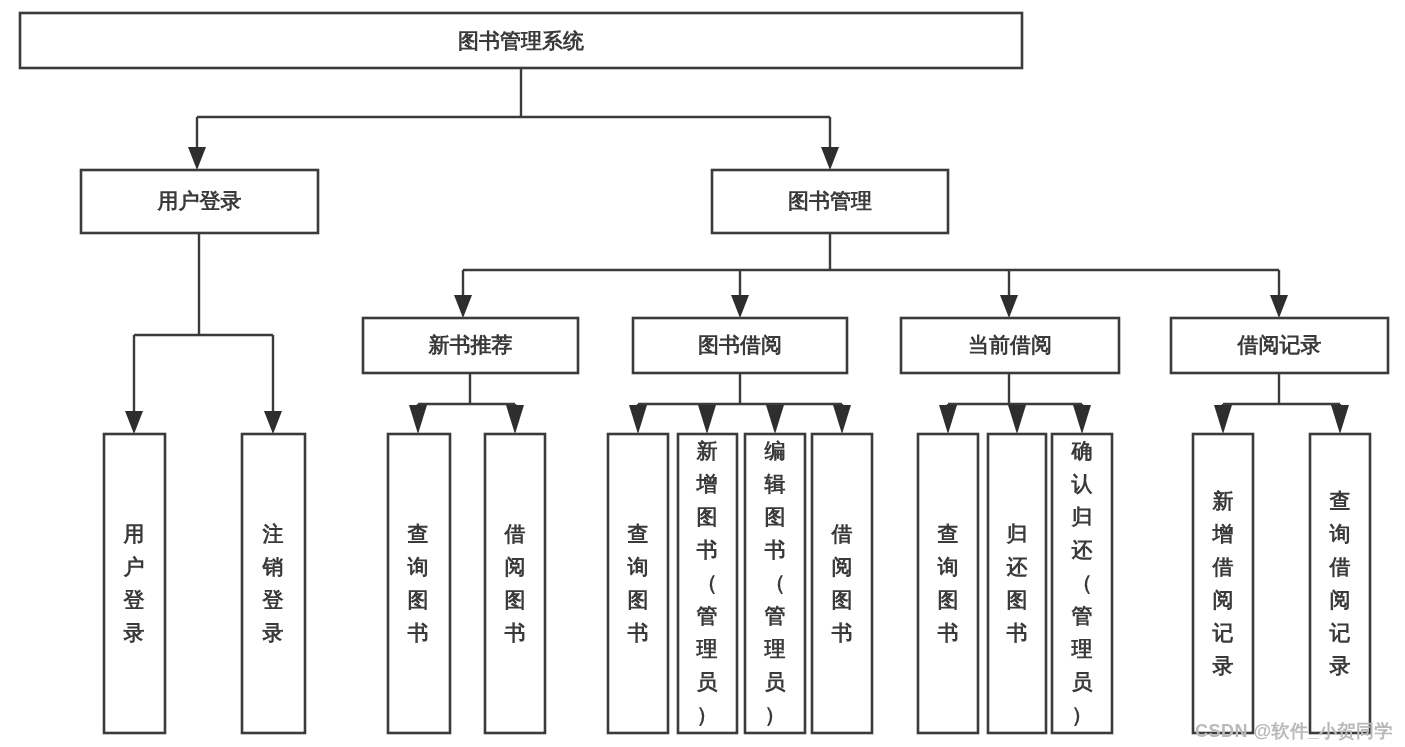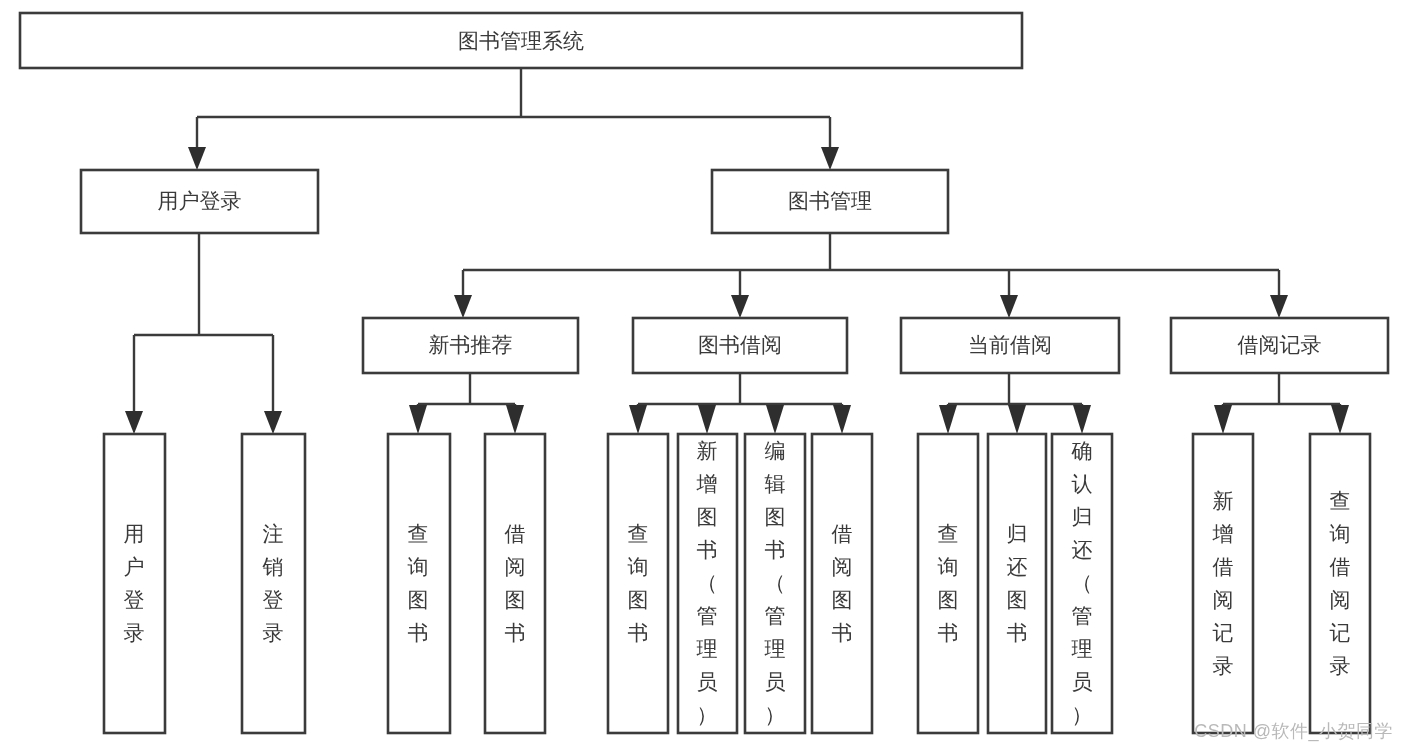--- a/index.html
+++ b/index.html
@@ -10,20 +10,21 @@
   }
   body {
     font-family: "Liberation Sans", "DejaVu Sans", sans-serif;
   }
   #diagram-root {
     position: relative;
     width: 1405px;
     height: 747px;
     background: #ffffff;
     overflow: hidden;
+    font-weight: bold;
   }
   svg.diagram-canvas {
     position: absolute;
     top: 0;
     left: 0;
     width: 1405px;
     height: 747px;
   }
   .node-box {
     fill: #ffffff;

